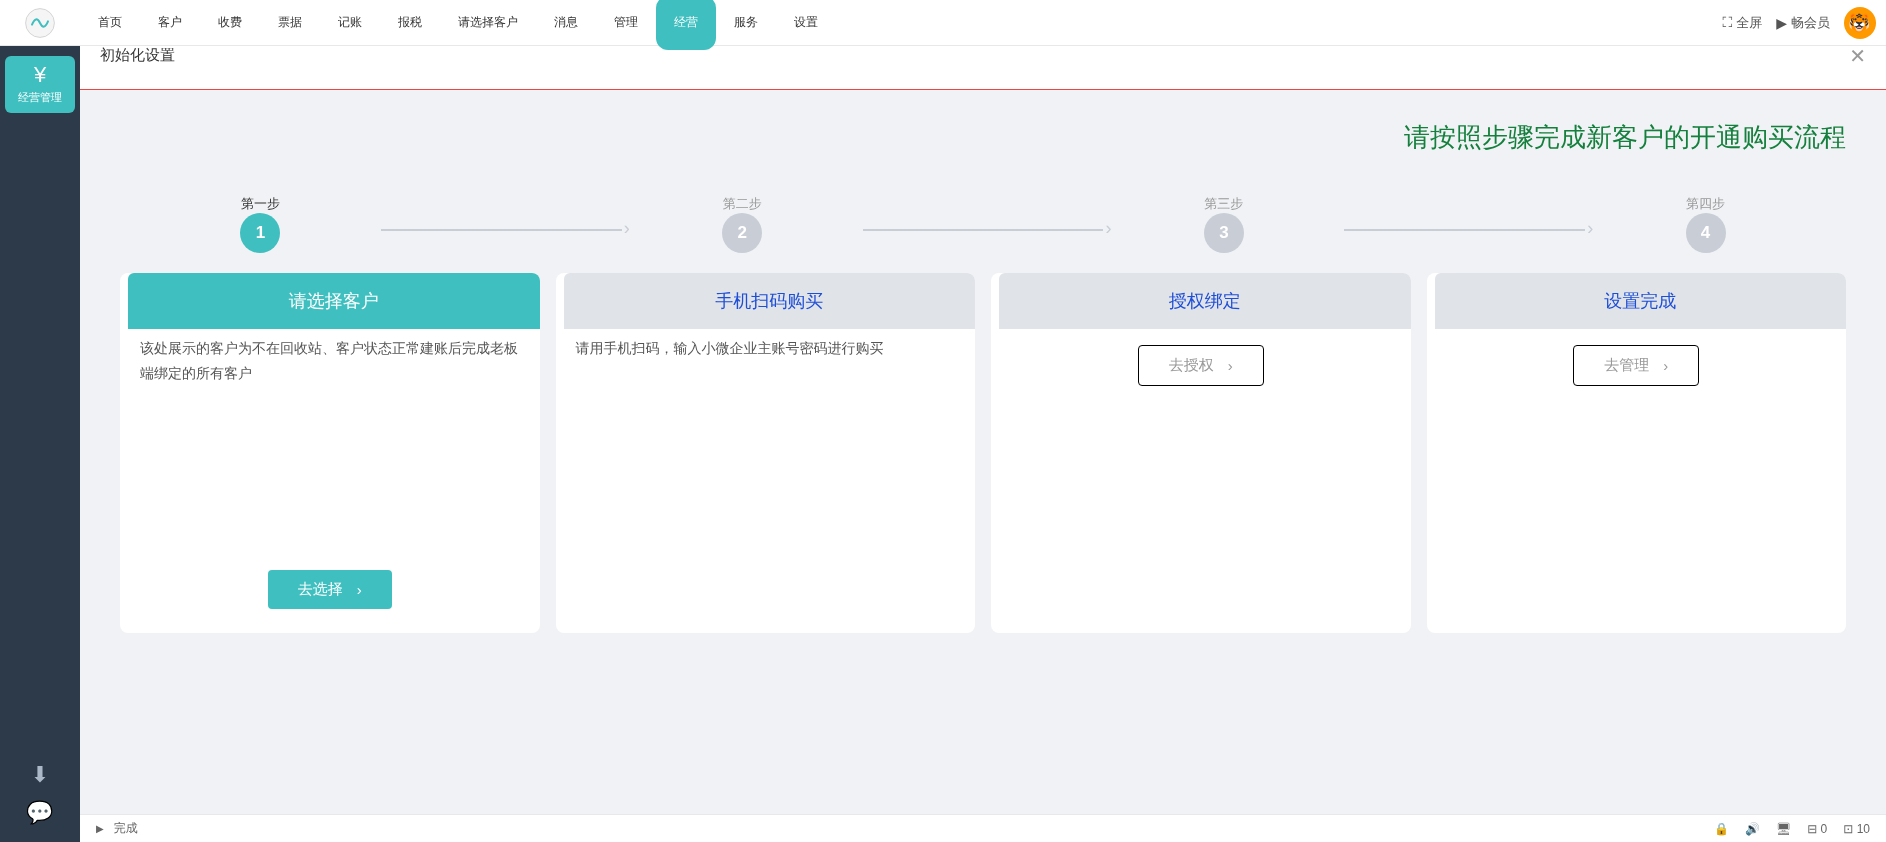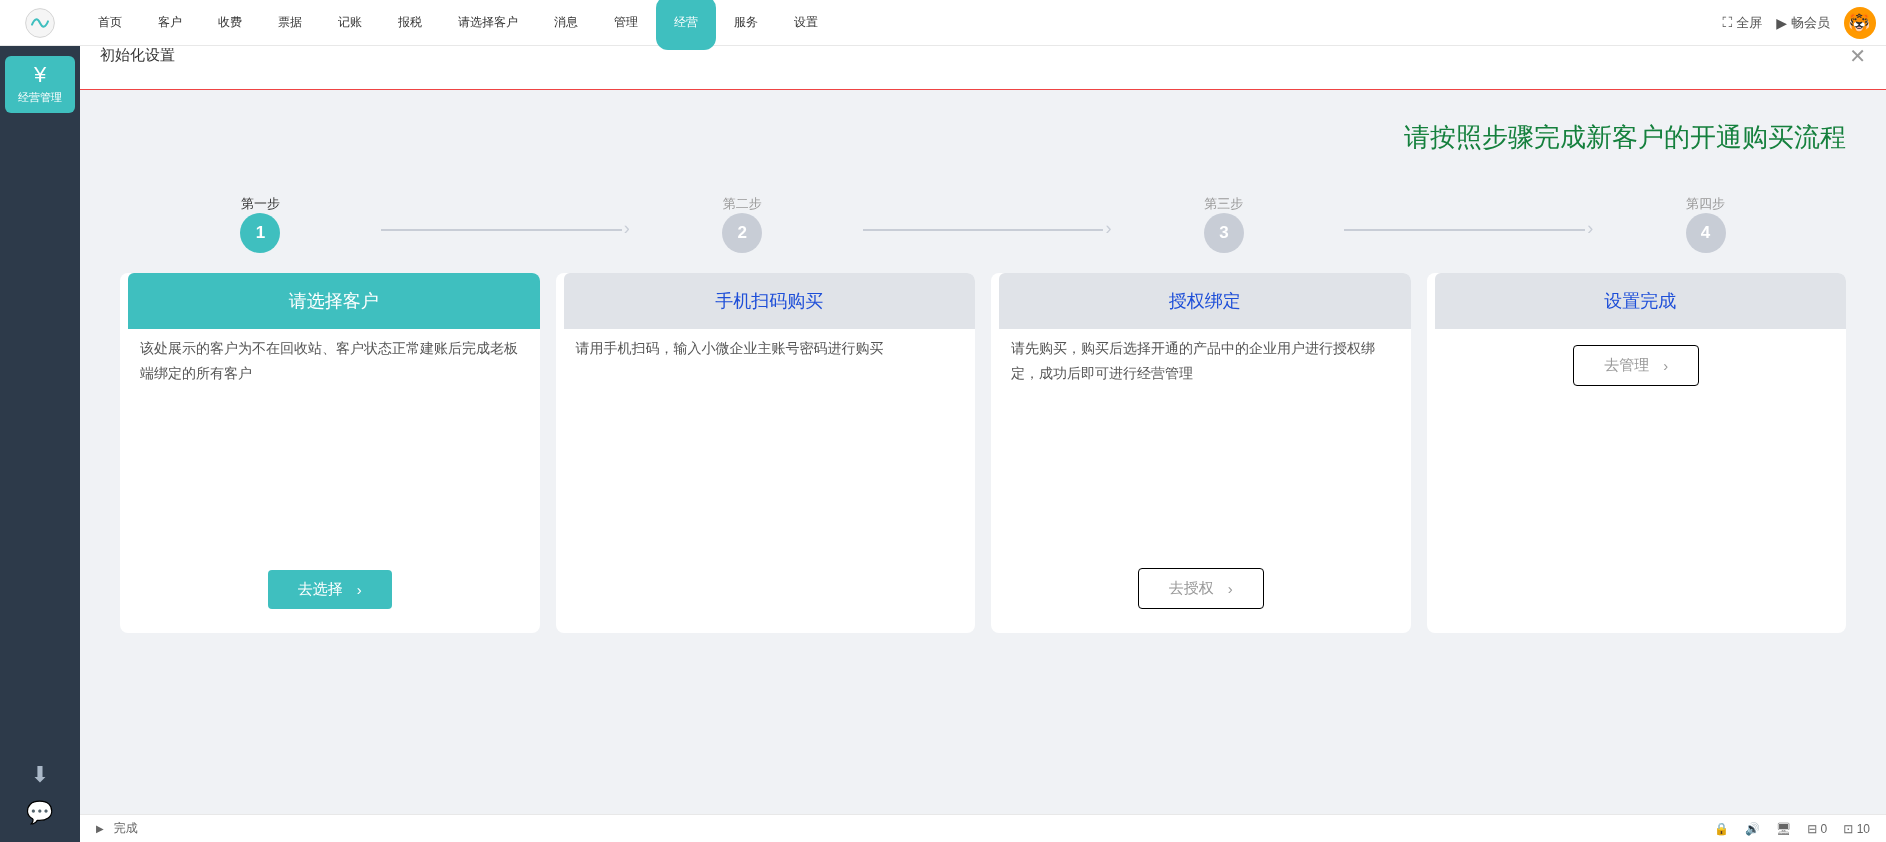--- a/index.html
+++ b/index.html
@@ -408,21 +408,20 @@
         </div>
 
         <div class="step-card">
           <div class="card-header inactive">手机扫码购买</div>
           <div class="card-body">请用手机扫码，输入小微企业主账号密码进行购买</div>
           <div class="card-footer"></div>
         </div>
 
         <div class="step-card">
           <div class="card-header inactive">授权绑定</div>
-          <div class="card-body">请先购买，购买后选择开通的产品中的企业用户进行授权绑定，成功后即可进行经营管理</div>
           <div class="card-footer">
             <button class="action-btn secondary">
               <span>去授权</span>
               <span> ›</span>
             </button>
           </div>
         </div>
 
         <div class="step-card">
           <div class="card-header inactive">设置完成</div>

